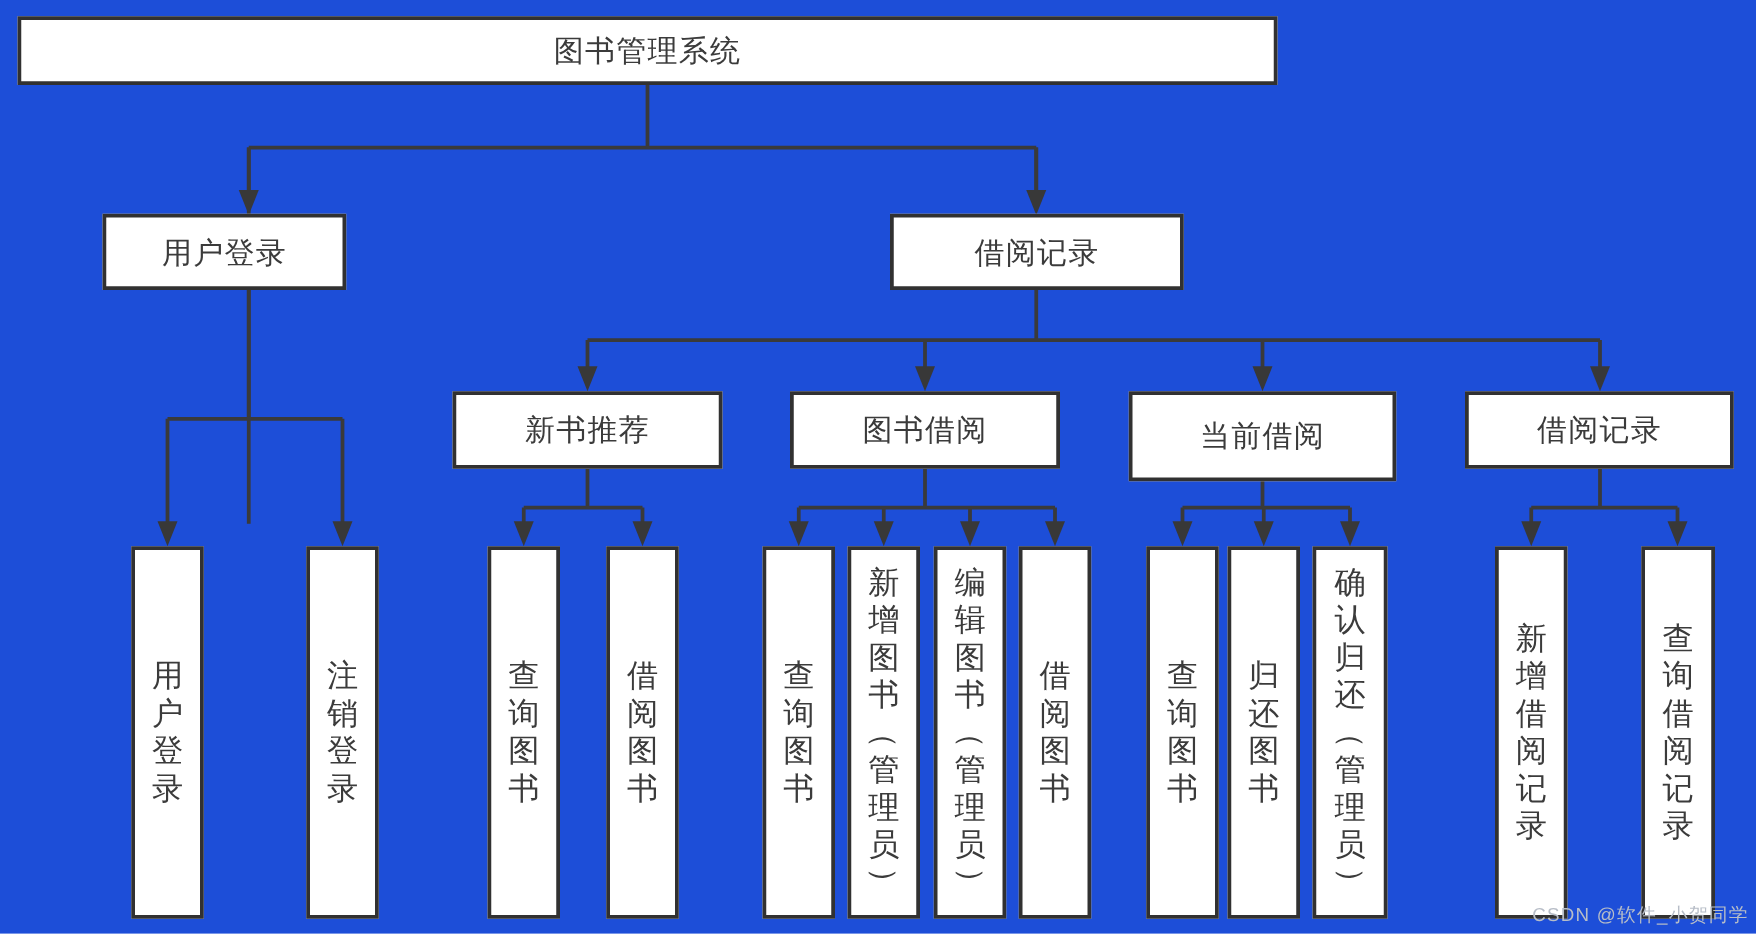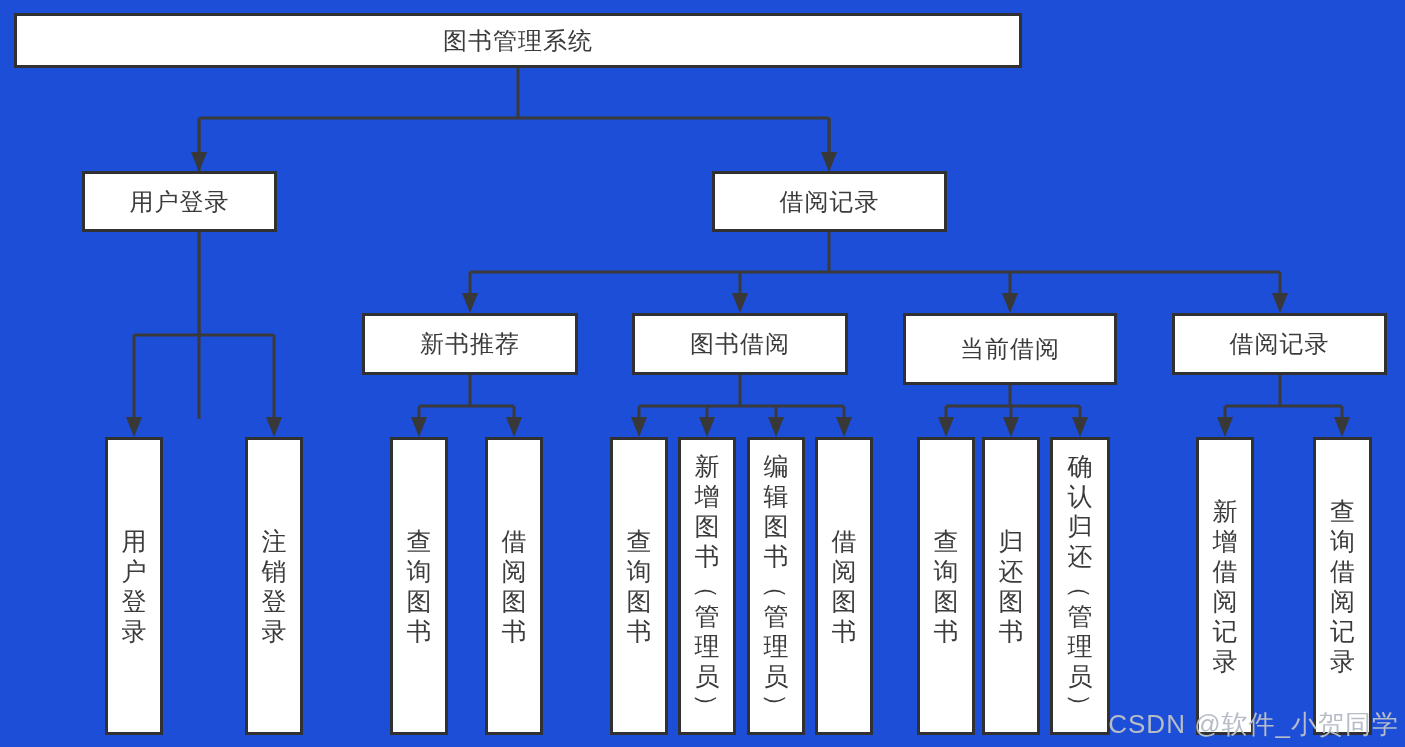--- a/index.html
+++ b/index.html
@@ -39,21 +39,21 @@
   .l7 {left:747px;}  .l8 {left:815px;}
   .l9 {left:917px;}  .l10{left:982px;}
   .l11{left:1050px;width:60px;}
   .l12{left:1196px;} .l13{left:1313px;width:59px;}
   .vstack{display:flex;flex-direction:column;align-items:center;justify-content:center;}
   .vstack div{height:30px;line-height:30px;font-size:25px;text-align:center;letter-spacing:0;}
   .vstack .rot{display:block;transform:rotate(90deg);}
   #watermark{
     position:absolute;
     right:6px;bottom:5px;
-    font-size:26px;
+    font-size:15px;
     color:#b7bdc7;
     letter-spacing:1px;
     white-space:nowrap;
   }
 </style>
 </head>
 <body>
 
 <div id="canvas">
 

